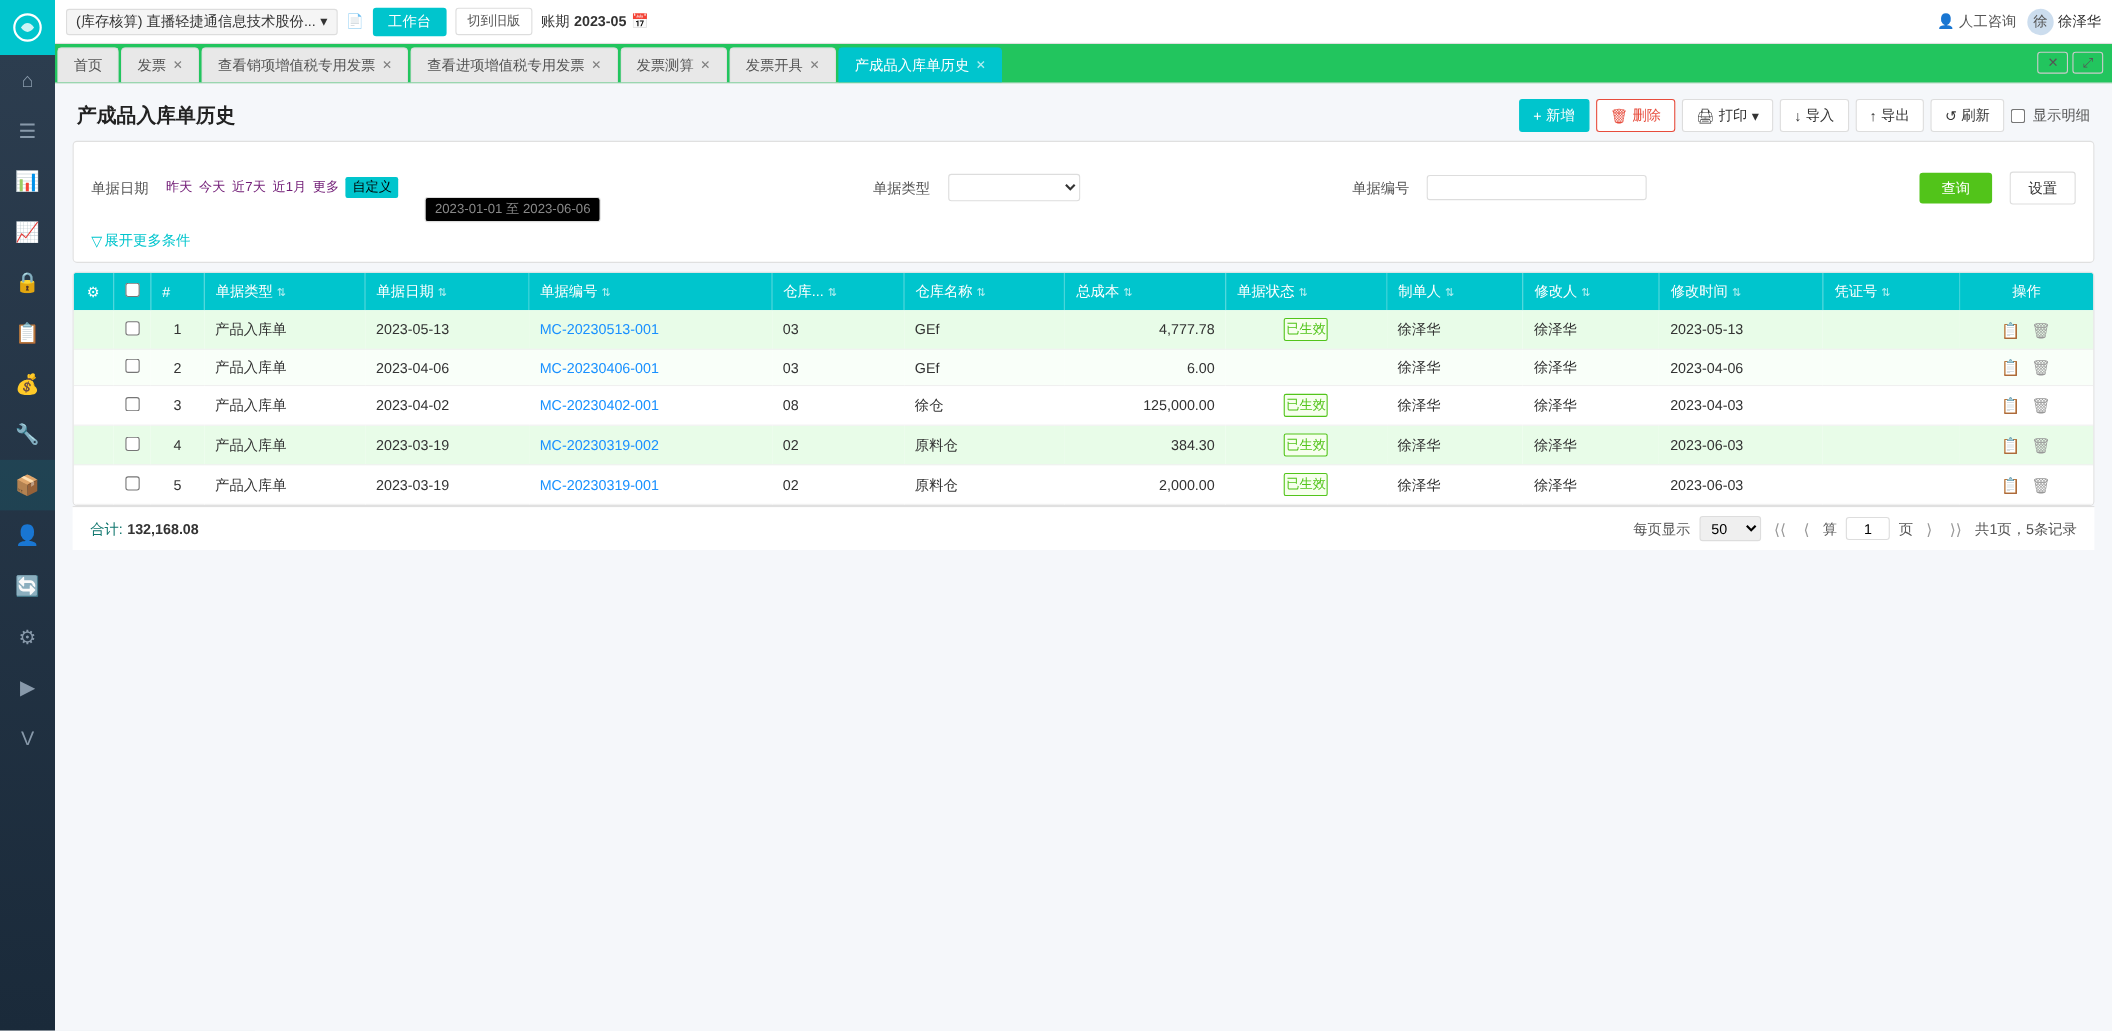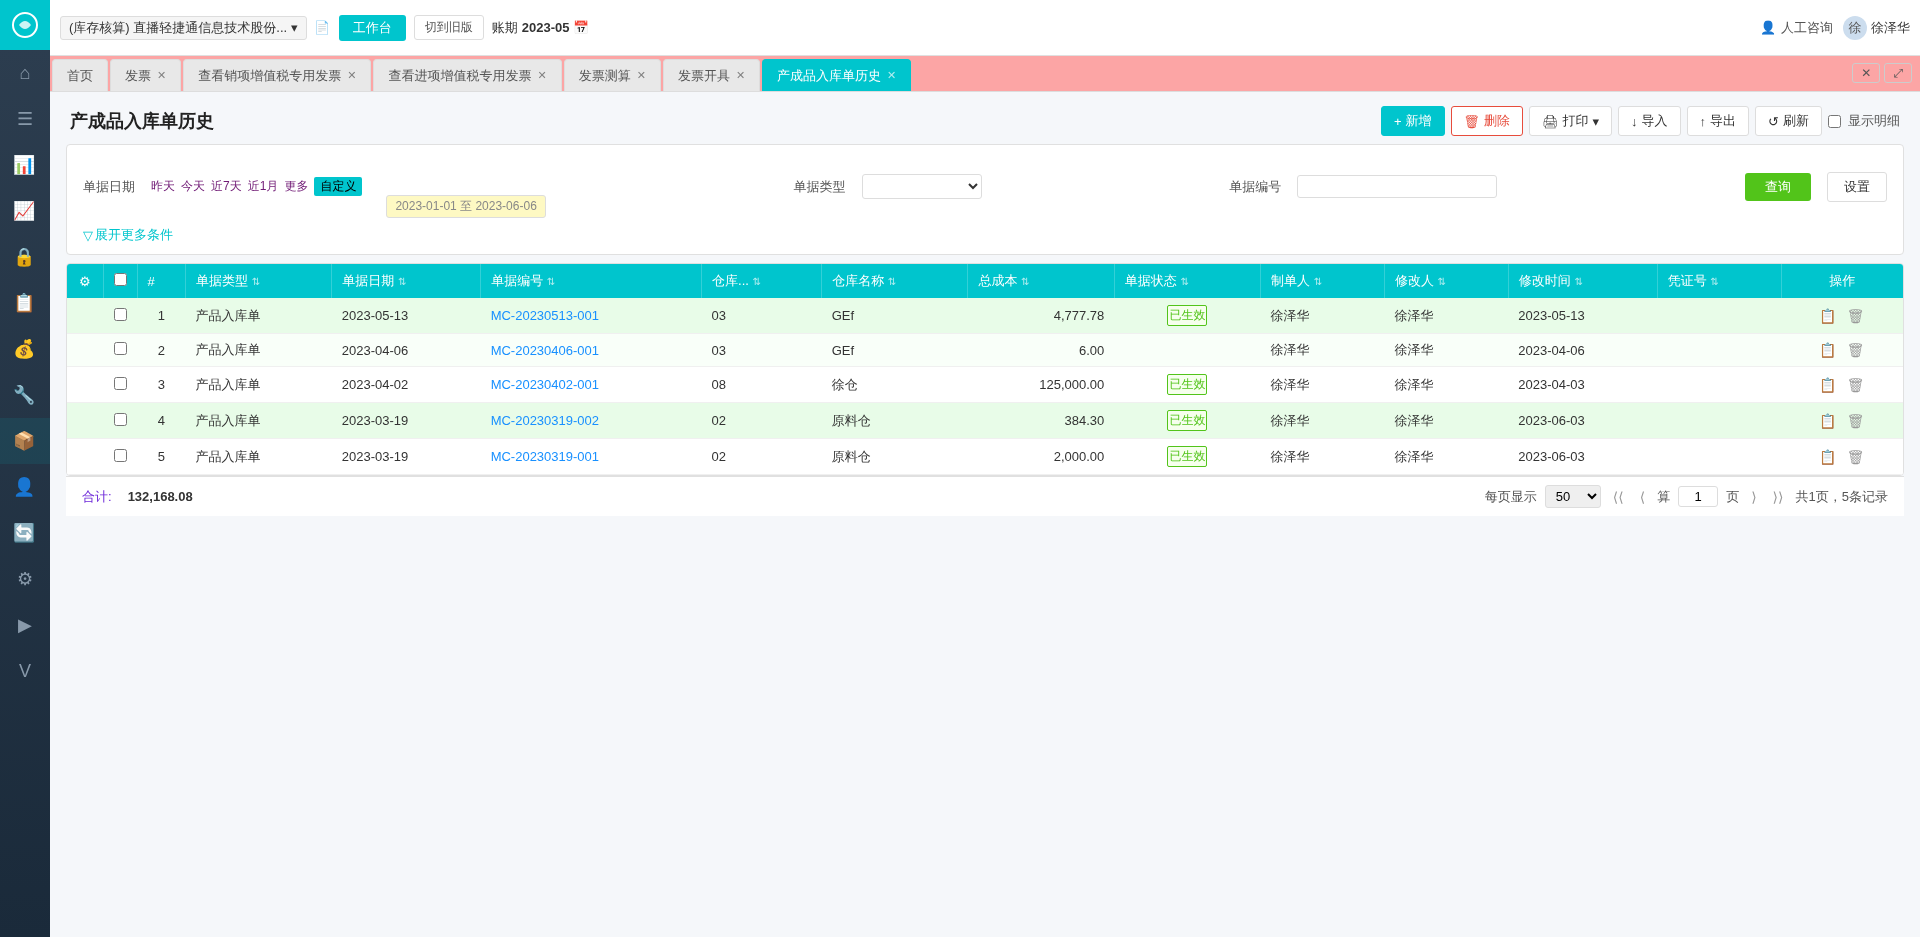--- a/index.html
+++ b/index.html
@@ -9,32 +9,32 @@
     .sidebar { width: 50px; background: linear-gradient(180deg, #2d3e50 0%, #1a2a3a 100%); display: flex; flex-direction: column; align-items: center; padding-top: 0; flex-shrink: 0; }
     .sidebar-logo { width: 50px; height: 50px; background: #00c5cd; display: flex; align-items: center; justify-content: center; color: white; font-size: 20px; font-weight: bold; }
     .sidebar-item { width: 50px; height: 46px; display: flex; align-items: center; justify-content: center; color: #8899aa; cursor: pointer; }
     .sidebar-item:hover, .sidebar-item.active { color: #00c5cd; background: rgba(0,197,205,0.1); }
     .sidebar-icon { font-size: 18px; }
 
     
     .main { flex: 1; display: flex; flex-direction: column; overflow: hidden; }
 
     
-    .topbar { height: 56px; background: #fff; border-bottom: 1px solid #e0e0e0; display: flex; align-items: center; padding: 0 10px; gap: 8px; flex-shrink: 0; }
+    .topbar { height: 40px; background: #fff; border-bottom: 1px solid #e0e0e0; display: flex; align-items: center; padding: 0 10px; gap: 8px; flex-shrink: 0; }
     .topbar-company { font-size: 12px; color: #333; display: flex; align-items: center; gap: 4px; background: #f5f5f5; border: 1px solid #ddd; border-radius: 3px; padding: 2px 8px; }
     .topbar-workbench { background: #00c5cd; color: white; border: none; padding: 4px 14px; border-radius: 3px; cursor: pointer; font-size: 13px; }
     .topbar-period-btn { background: #fff; border: 1px solid #ddd; color: #555; padding: 3px 10px; border-radius: 3px; cursor: pointer; font-size: 12px; }
     .topbar-period { display: flex; align-items: center; gap: 4px; font-size: 13px; color: #333; }
     .topbar-right { margin-left: auto; display: flex; align-items: center; gap: 10px; }
     .topbar-service { display: flex; align-items: center; gap: 4px; color: #555; font-size: 12px; cursor: pointer; }
     .topbar-user { display: flex; align-items: center; gap: 4px; color: #333; font-size: 12px; cursor: pointer; }
     .avatar { width: 24px; height: 24px; border-radius: 50%; background: #cde; display: flex; align-items: center; justify-content: center; font-size: 11px; color: #555; }
 
     
-    .tabbar { height: 36px; background: #fca5a5; border-bottom: 1px solid #ddd; display: flex; align-items: flex-end; padding: 0 0 0 0; flex-shrink: 0; overflow: hidden; }
+    .tabbar { height: 36px; background: #22c55e; border-bottom: 1px solid #ddd; display: flex; align-items: flex-end; padding: 0 0 0 0; flex-shrink: 0; overflow: hidden; }
     .tab { height: 32px; padding: 0 14px; display: flex; align-items: center; gap: 6px; background: #e8e8e8; border: 1px solid #ddd; border-bottom: none; border-radius: 4px 4px 0 0; cursor: pointer; color: #555; font-size: 13px; margin-left: 2px; white-space: nowrap; }
     .tab.active { background: #00c5cd; color: white; border-color: #00c5cd; }
     .tab-close { font-size: 11px; cursor: pointer; opacity: 0.7; }
     .tab-spacer { flex: 1; }
     .tab-actions { display: flex; align-items: center; gap: 4px; padding: 0 8px; height: 36px; }
     .tab-action-btn { background: none; border: 1px solid #ccc; border-radius: 3px; padding: 2px 8px; font-size: 12px; cursor: pointer; color: #555; }
 
     
     .page { flex: 1; overflow: auto; padding: 0; background: #f5f7fa; }
 
@@ -78,21 +78,21 @@
     .td-num { text-align: right; }
     .td-center { text-align: center; }
     .settings-col { width: 36px; text-align: center; }
     .checkbox-col { width: 30px; text-align: center; }
     .op-col { text-align: center; }
     .op-btn { background: none; border: none; cursor: pointer; color: #999; font-size: 14px; padding: 0 3px; }
     .sort-icon { font-size: 10px; opacity: 0.7; }
 
     
     .table-footer { display: flex; align-items: center; background: #fff; border-top: 1px solid #e0e0e0; padding: 8px 16px; margin: 0 16px; }
-    .footer-total-label { color: #6d28d9; margin-right: 16px; }
+    .footer-total-label { color: #0f766e; margin-right: 4px; }
     .footer-total-val { color: #333; font-weight: bold; }
     .pagination { margin-left: auto; display: flex; align-items: center; gap: 8px; font-size: 13px; color: #555; }
     .page-size-select { border: 1px solid #ddd; border-radius: 3px; padding: 2px 6px; font-size: 13px; }
     .page-btn { background: none; border: none; cursor: pointer; color: #999; font-size: 14px; padding: 2px 4px; }
     .page-input { width: 40px; border: 1px solid #ddd; border-radius: 3px; text-align: center; padding: 2px; font-size: 13px; }
     .display-toggle { display: flex; align-items: center; gap: 4px; font-size: 12px; color: #555; cursor: pointer; }
   </style>
 </head>
 <body>
 
@@ -253,21 +253,21 @@
         <span class="filter-label">单据日期</span>
         <div class="filter-date-links">
           <span class="filter-date-link">昨天</span>
           <span class="filter-date-link">今天</span>
           <span class="filter-date-link">近7天</span>
           <span class="filter-date-link">近1月</span>
           <span class="filter-date-link">更多</span>
           <span class="filter-date-link active">自定义</span>
         </div>
         <div style="display:flex; flex-direction:column; margin-left:8px;">
-          <div class="filter-date-range" style="border:1px solid #ddd; border-radius:3px; padding:2px 8px; background:#fef9c3; cursor:pointer;margin-top:40px;">2023-01-01 至 2023-06-06</div>
+          <div class="filter-date-range" style="border:1px solid #ddd; border-radius:3px; padding:2px 8px; background:#000000; cursor:pointer;margin-top:40px;">2023-01-01 至 2023-06-06</div>
         </div>
         <div style="flex:1;"></div>
         <span class="filter-label">单据类型</span>
         <div class="filter-input-group">
           <select class="filter-select">
             <option value=""></option>
             <option value="产品入库单">产品入库单</option>
           </select>
         </div>
         <div style="flex:1;"></div>

